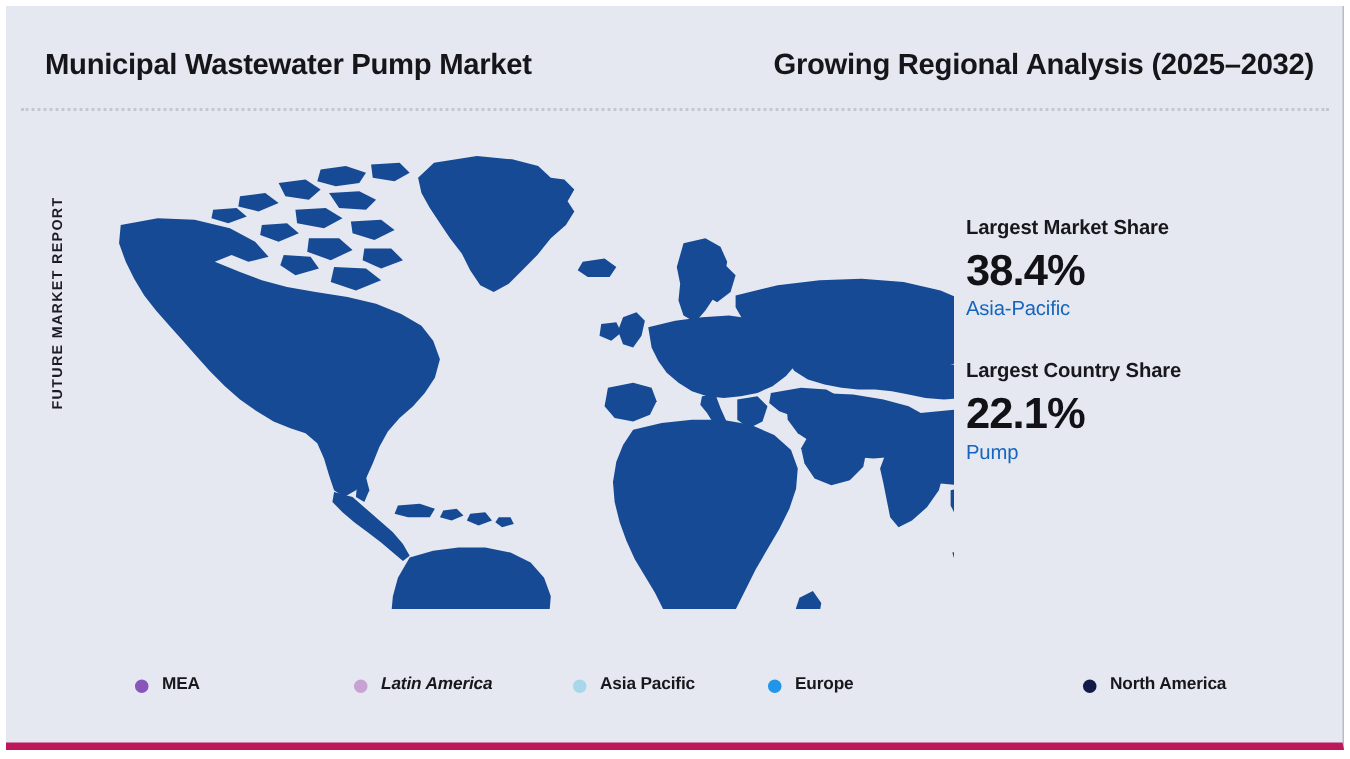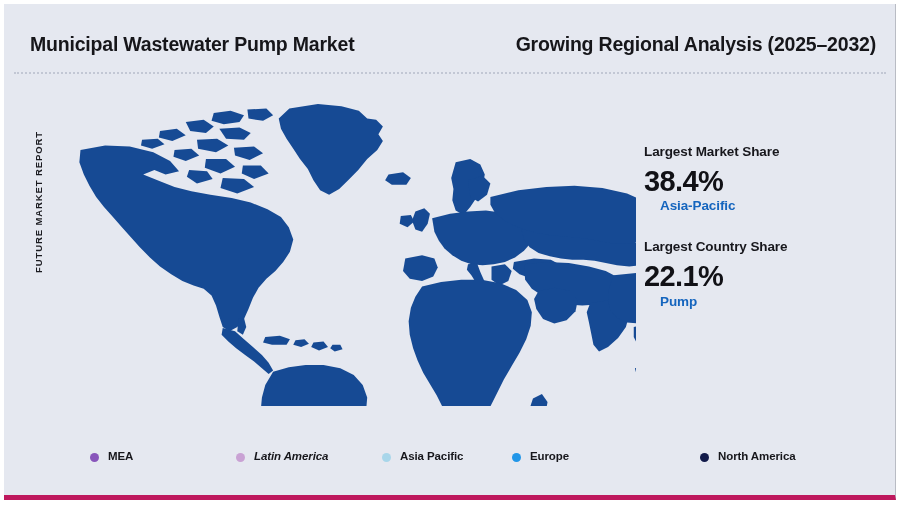--- a/index.html
+++ b/index.html
@@ -116,24 +116,23 @@
   .stat-value {
     font-size: 29px;
     font-weight: bold;
     color: #111116;
     letter-spacing: -0.6px;
     line-height: 1.05;
     margin-bottom: 2px;
   }
   .stat-region {
     font-size: 13.5px;
-    font-weight: bold;
+    font-weight: normal;
     color: #1565be;
     letter-spacing: -0.1px;
-    margin-left: 16px;
   }
 
   
   .legend {
     position: absolute;
     left: 86px;
     top: 446px;
     width: 700px;
     height: 22px;
   }
@@ -300,20 +299,20 @@
     <div class="legend-item" style="left:292px;">
       <span class="legend-dot" style="background:#a8d6ea;"></span>
       <span class="legend-label">Asia Pacific</span>
     </div>
 
     <div class="legend-item" style="left:422px;">
       <span class="legend-dot" style="background:#2196e8;"></span>
       <span class="legend-label">Europe</span>
     </div>
 
-    <div class="legend-item" style="left:574px;padding-left:36px;">
+    <div class="legend-item" style="left:596px;padding-left:36px;">
       <span class="legend-dot" style="background:#121a4a;"></span>
       <span class="legend-label">North America</span>
     </div>
 
   </div>
 
 </div>
 
 </body></html>

